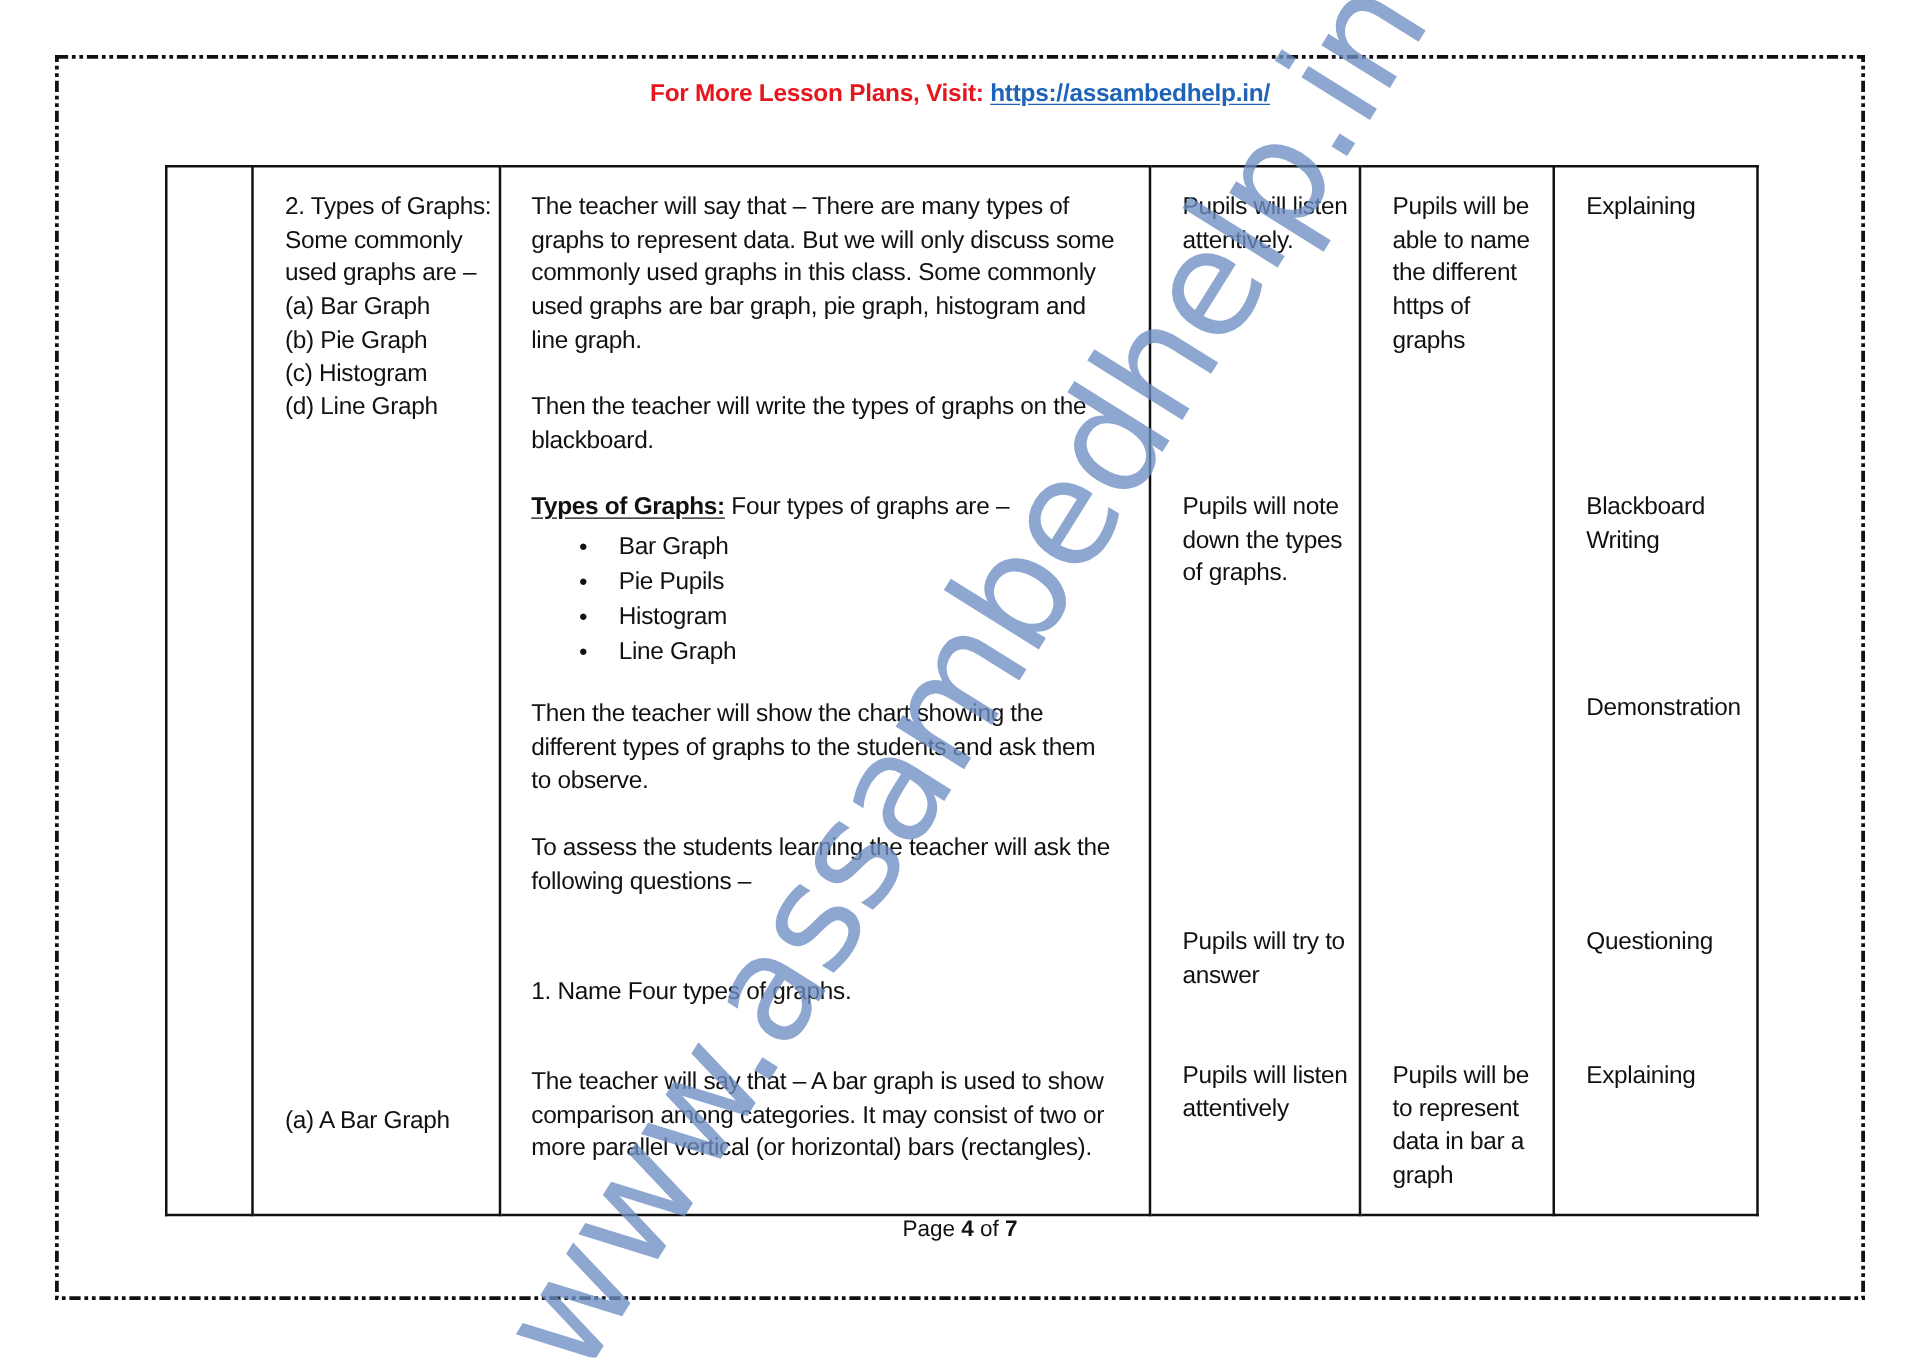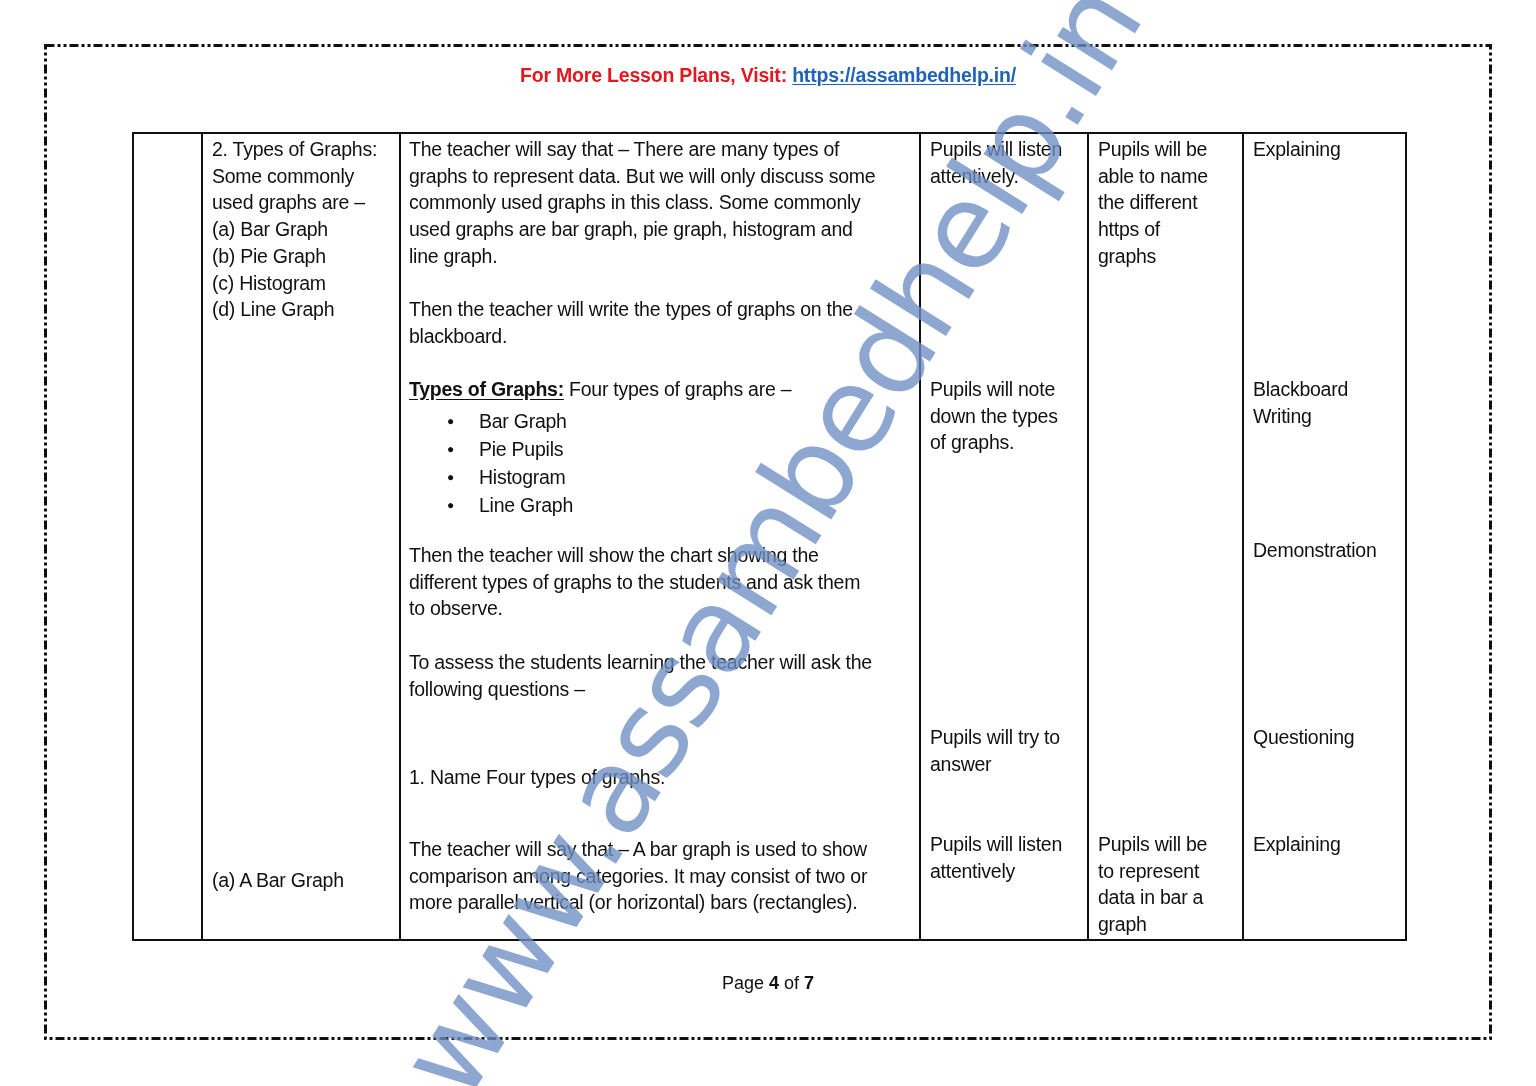--- a/index.html
+++ b/index.html
@@ -10,21 +10,21 @@
                  box-sizing: border-box; }
   .page-border svg { position: absolute; left: 0; top: 0; }
 
   .header { position: absolute; top: 64px; left: 0; width: 1536px; text-align: center;
             font-size: 19.5px; font-weight: bold; letter-spacing: -0.2px; }
   .header .label { color: #e4171f; }
   .header .link { color: #1f63b8; text-decoration: underline; text-underline-offset: 2px; }
 
   table.plan { position: absolute; left: 132px; top: 132px; width: 1273px; height: 809px;
                border-collapse: collapse; table-layout: fixed; }
-  table.plan td { border: 2.5px solid #111; vertical-align: top; padding: 0; }
+  table.plan td { border: 2.5px solid #111; vertical-align: top; padding: 16px; }
   table.plan col.c1 { width: 69px; }
   table.plan col.c2 { width: 198px; }
   table.plan col.c3 { width: 520px; }
   table.plan col.c4 { width: 168px; }
   table.plan col.c5 { width: 155px; }
   table.plan col.c6 { width: 163px; }
 
   .cell { position: relative; height: 805px; }
   .t { position: absolute; font-size: 19.5px; line-height: 26.7px; white-space: nowrap;
        letter-spacing: -0.25px; }

